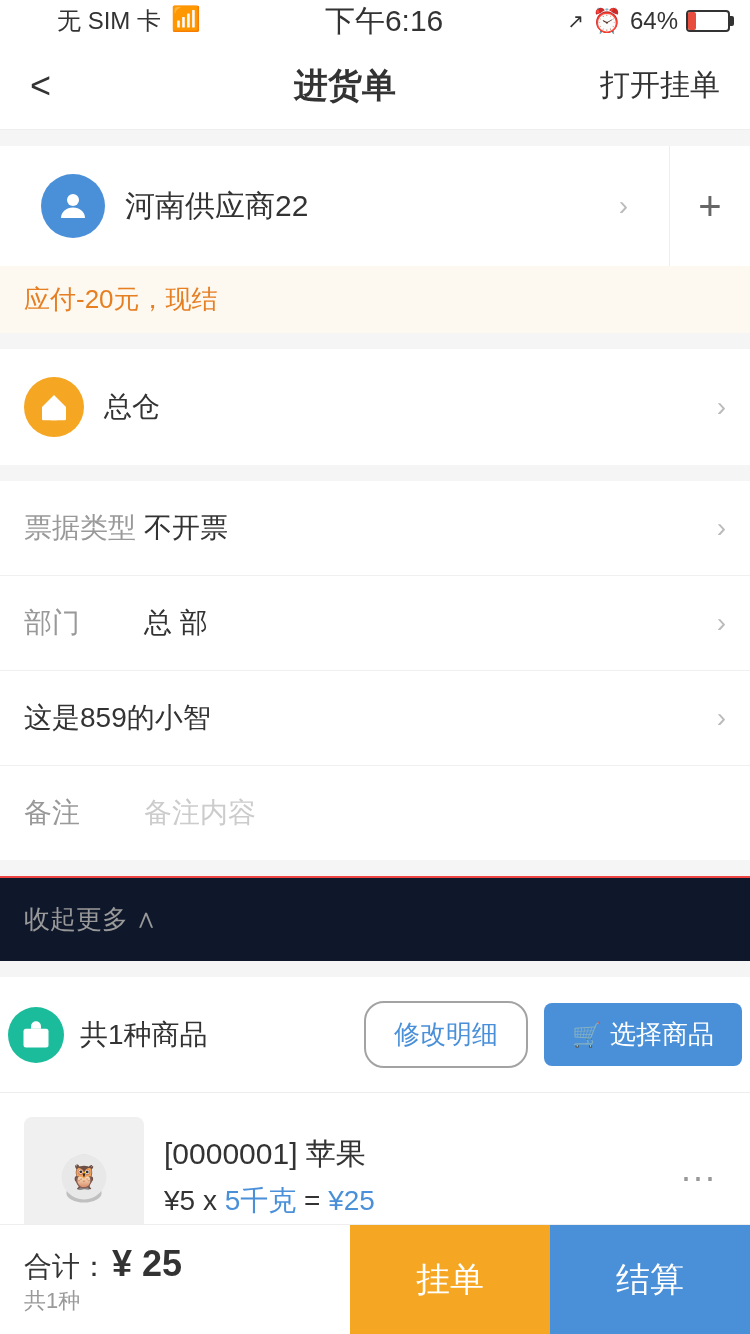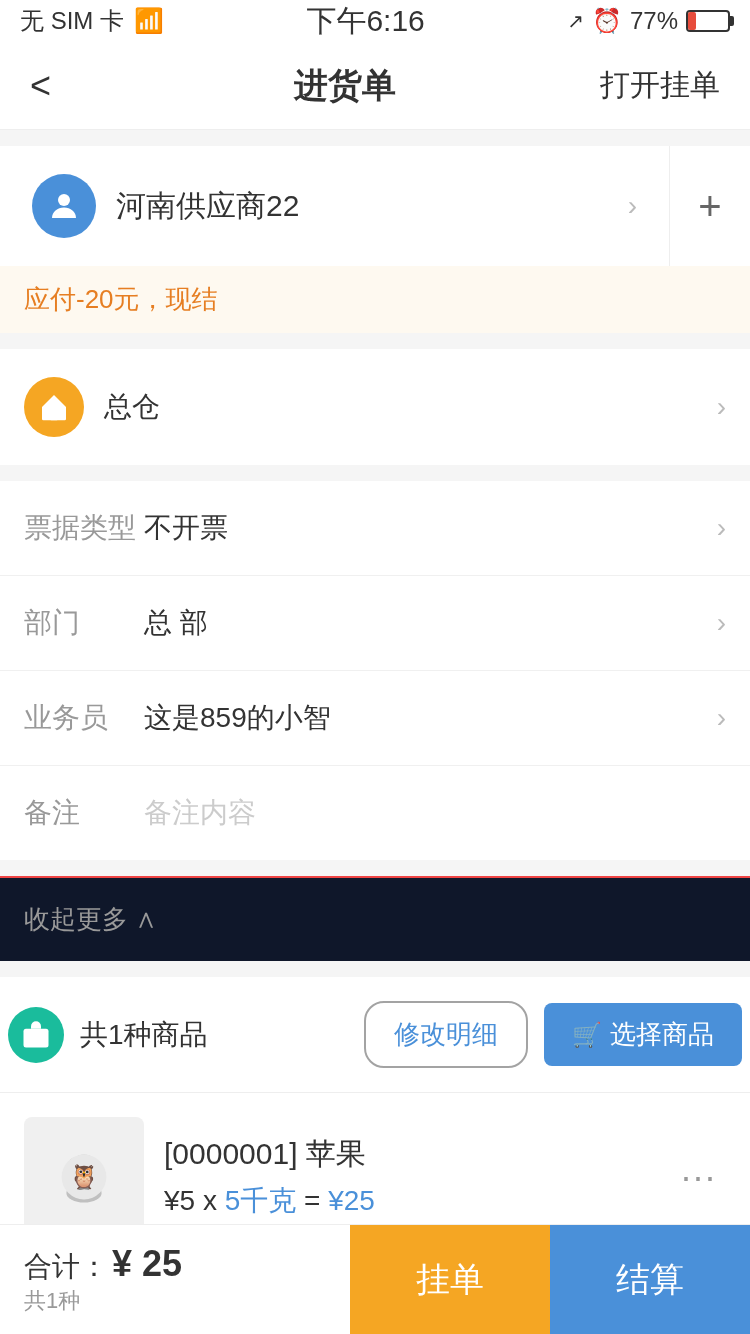--- a/index.html
+++ b/index.html
@@ -17,21 +17,21 @@
     .status-bar {
       height: 42px;
       background: #fff;
       display: flex;
       align-items: center;
       justify-content: space-between;
       padding: 0 20px;
       font-size: 24px;
       color: #333;
     }
-    .status-left { display: flex; align-items: center; gap: 10px; }
+    .status-left { display: flex; align-items: flex-start; gap: 10px; margin-left: 37px; }
     .status-center { font-size: 30px; font-weight: 500; }
     .status-right { display: flex; align-items: center; gap: 8px; font-size: 24px; }
     .battery {
       width: 44px; height: 22px; border: 2px solid #333; border-radius: 4px; position: relative; display: inline-flex; align-items: center;
     }
     .battery::after {
       content: ''; position: absolute; right: -6px; top: 50%; transform: translateY(-50%);
       width: 4px; height: 10px; background: #333; border-radius: 0 2px 2px 0;
     }
     .battery-fill {
@@ -80,21 +80,21 @@
     .supplier-section {
       background: #fff;
       margin-bottom: 0;
       display: flex;
       align-items: stretch;
     }
     .supplier-main {
       flex: 1;
       display: flex;
       align-items: center;
-      padding: 28px 32px;
+      padding: 28px 41px;
       border-right: 1px solid #eee;
     }
     .supplier-avatar {
       width: 64px; height: 64px; border-radius: 50%;
       background: #4a90d9;
       display: flex; align-items: center; justify-content: center;
       margin-right: 20px;
       flex-shrink: 0;
     }
     .supplier-avatar svg { width: 36px; height: 36px; fill: #fff; }
@@ -309,21 +309,21 @@
 
 <div class="status-bar">
   <div class="status-left">
     <span>无 SIM 卡</span>
     <span>📶</span>
   </div>
   <div class="status-center">下午6:16</div>
   <div class="status-right">
     <span style="font-size:20px;">↗</span>
     <span>⏰</span>
-    <span>77%</span>
+    <span>64%</span>
     <div class="battery">
       <div class="battery-fill"></div>
     </div>
   </div>
 </div>
 
 <div class="nav-bar">
   <div class="nav-back">&lt;</div>
   <div class="nav-title">进货单</div>
   <div class="nav-right">打开挂单</div>
@@ -366,21 +366,20 @@
       <span class="row-label">票据类型</span>
       <span class="row-value">不开票</span>
       <span class="row-chevron">›</span>
     </div>
     <div class="row-item">
       <span class="row-label">部门</span>
       <span class="row-value">总 部</span>
       <span class="row-chevron">›</span>
     </div>
     <div class="row-item">
-      <span class="row-label">业务员</span>
       <span class="row-value">这是859的小智</span>
       <span class="row-chevron">›</span>
     </div>
     <div class="row-item">
       <span class="row-label">备注</span>
       <span class="row-value placeholder">备注内容</span>
     </div>
   </div>
 
   <div class="collapse-btn">收起更多 ∧</div>

